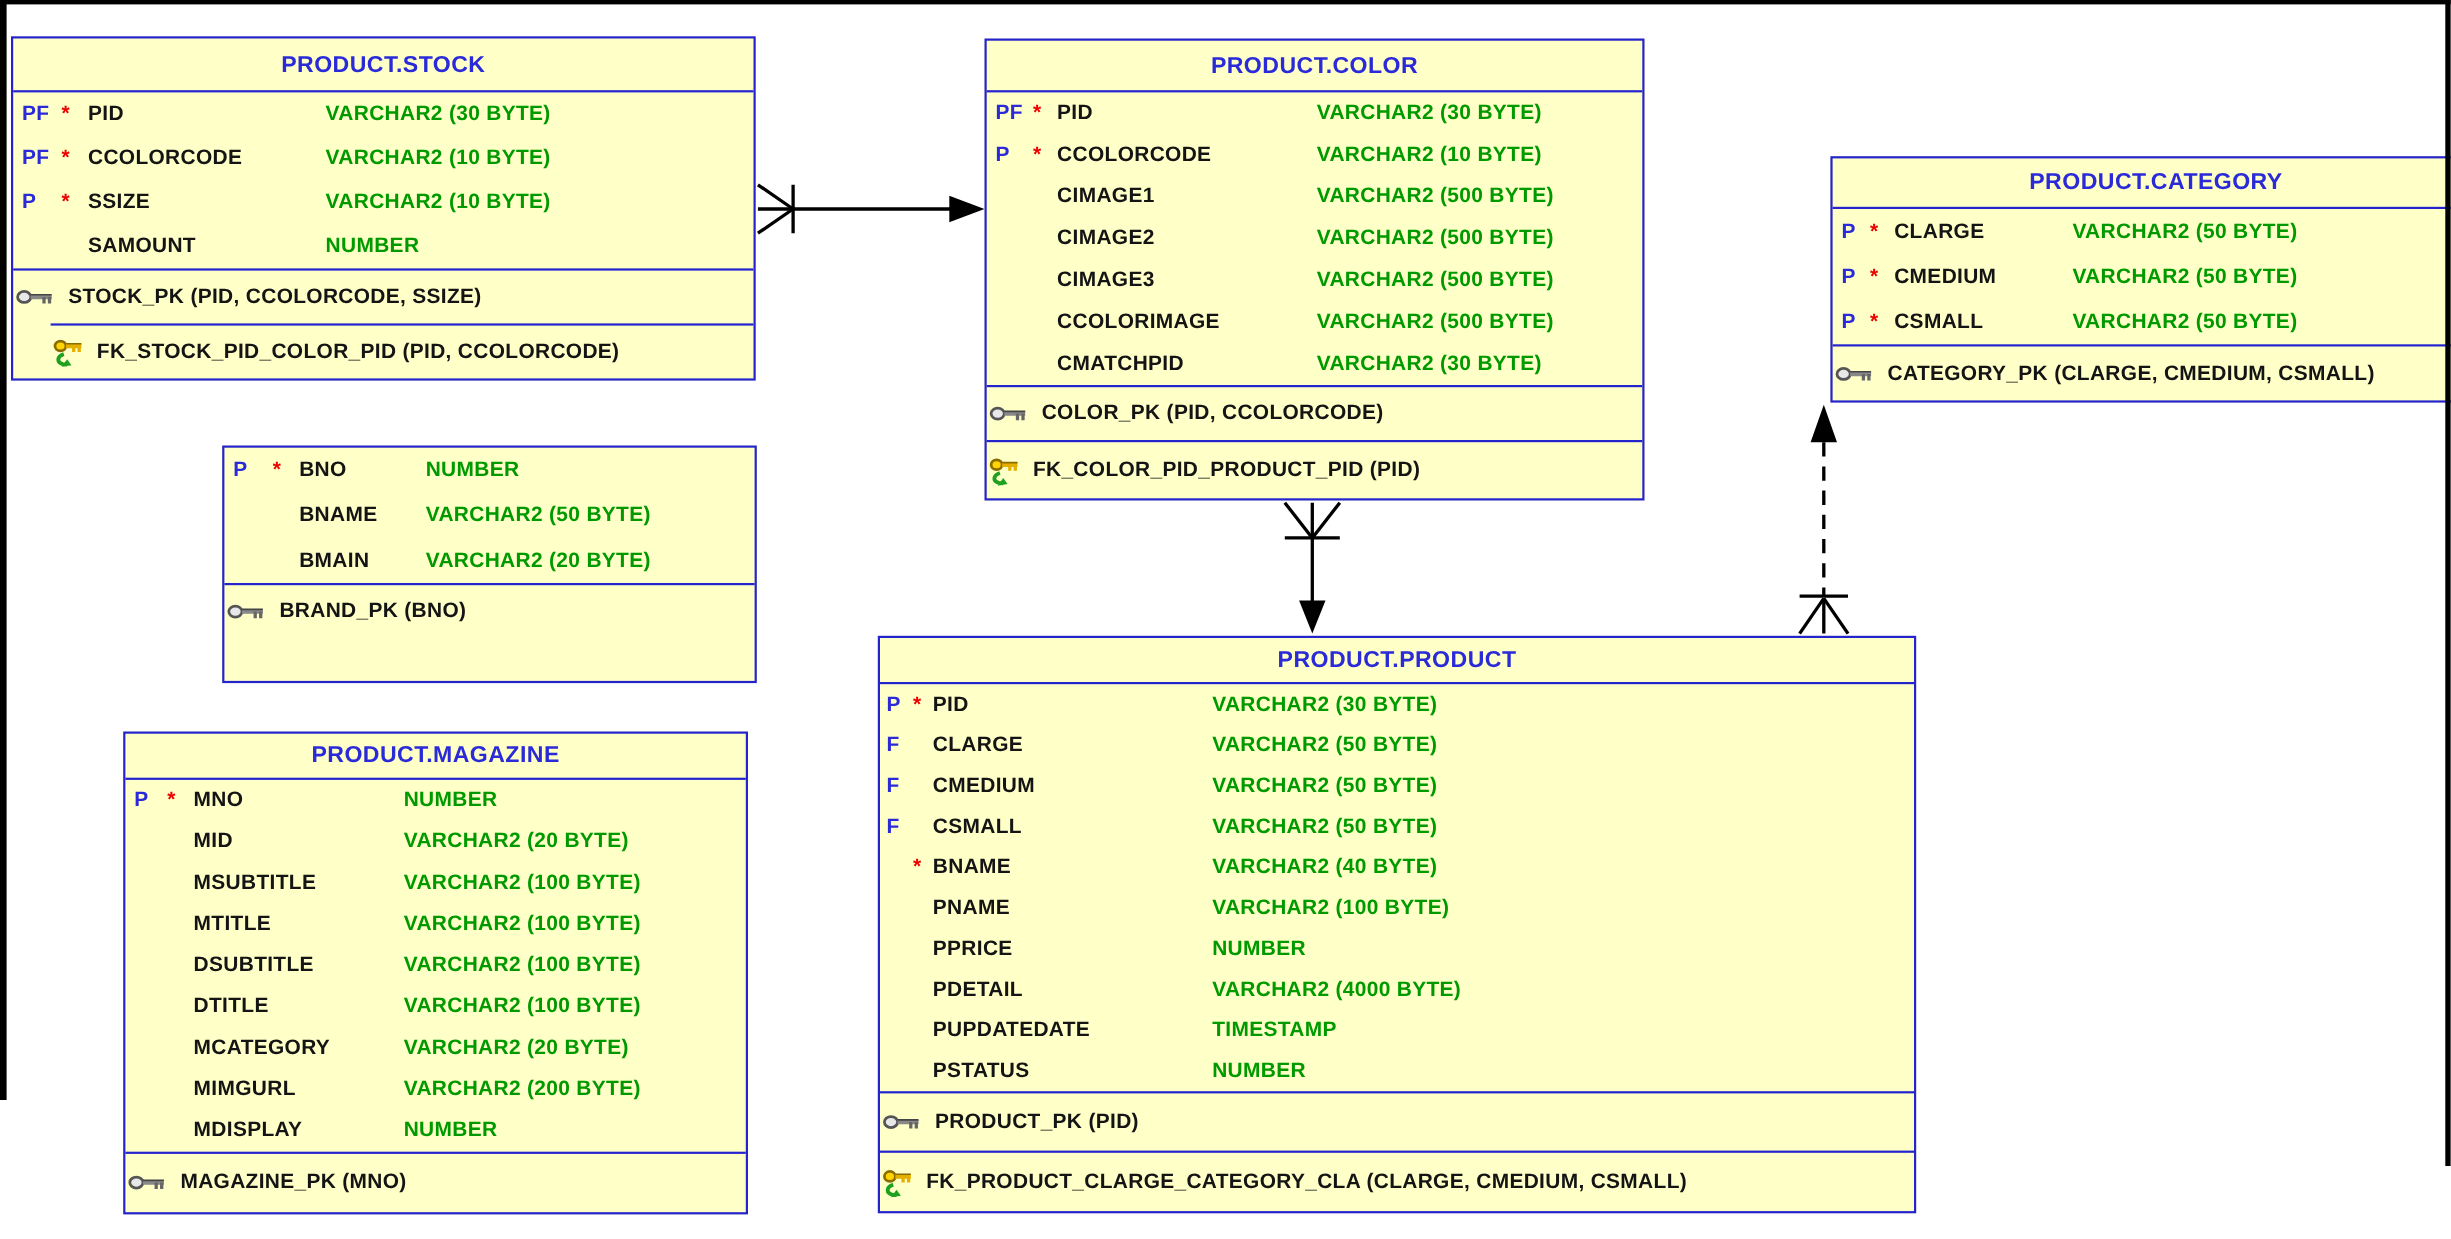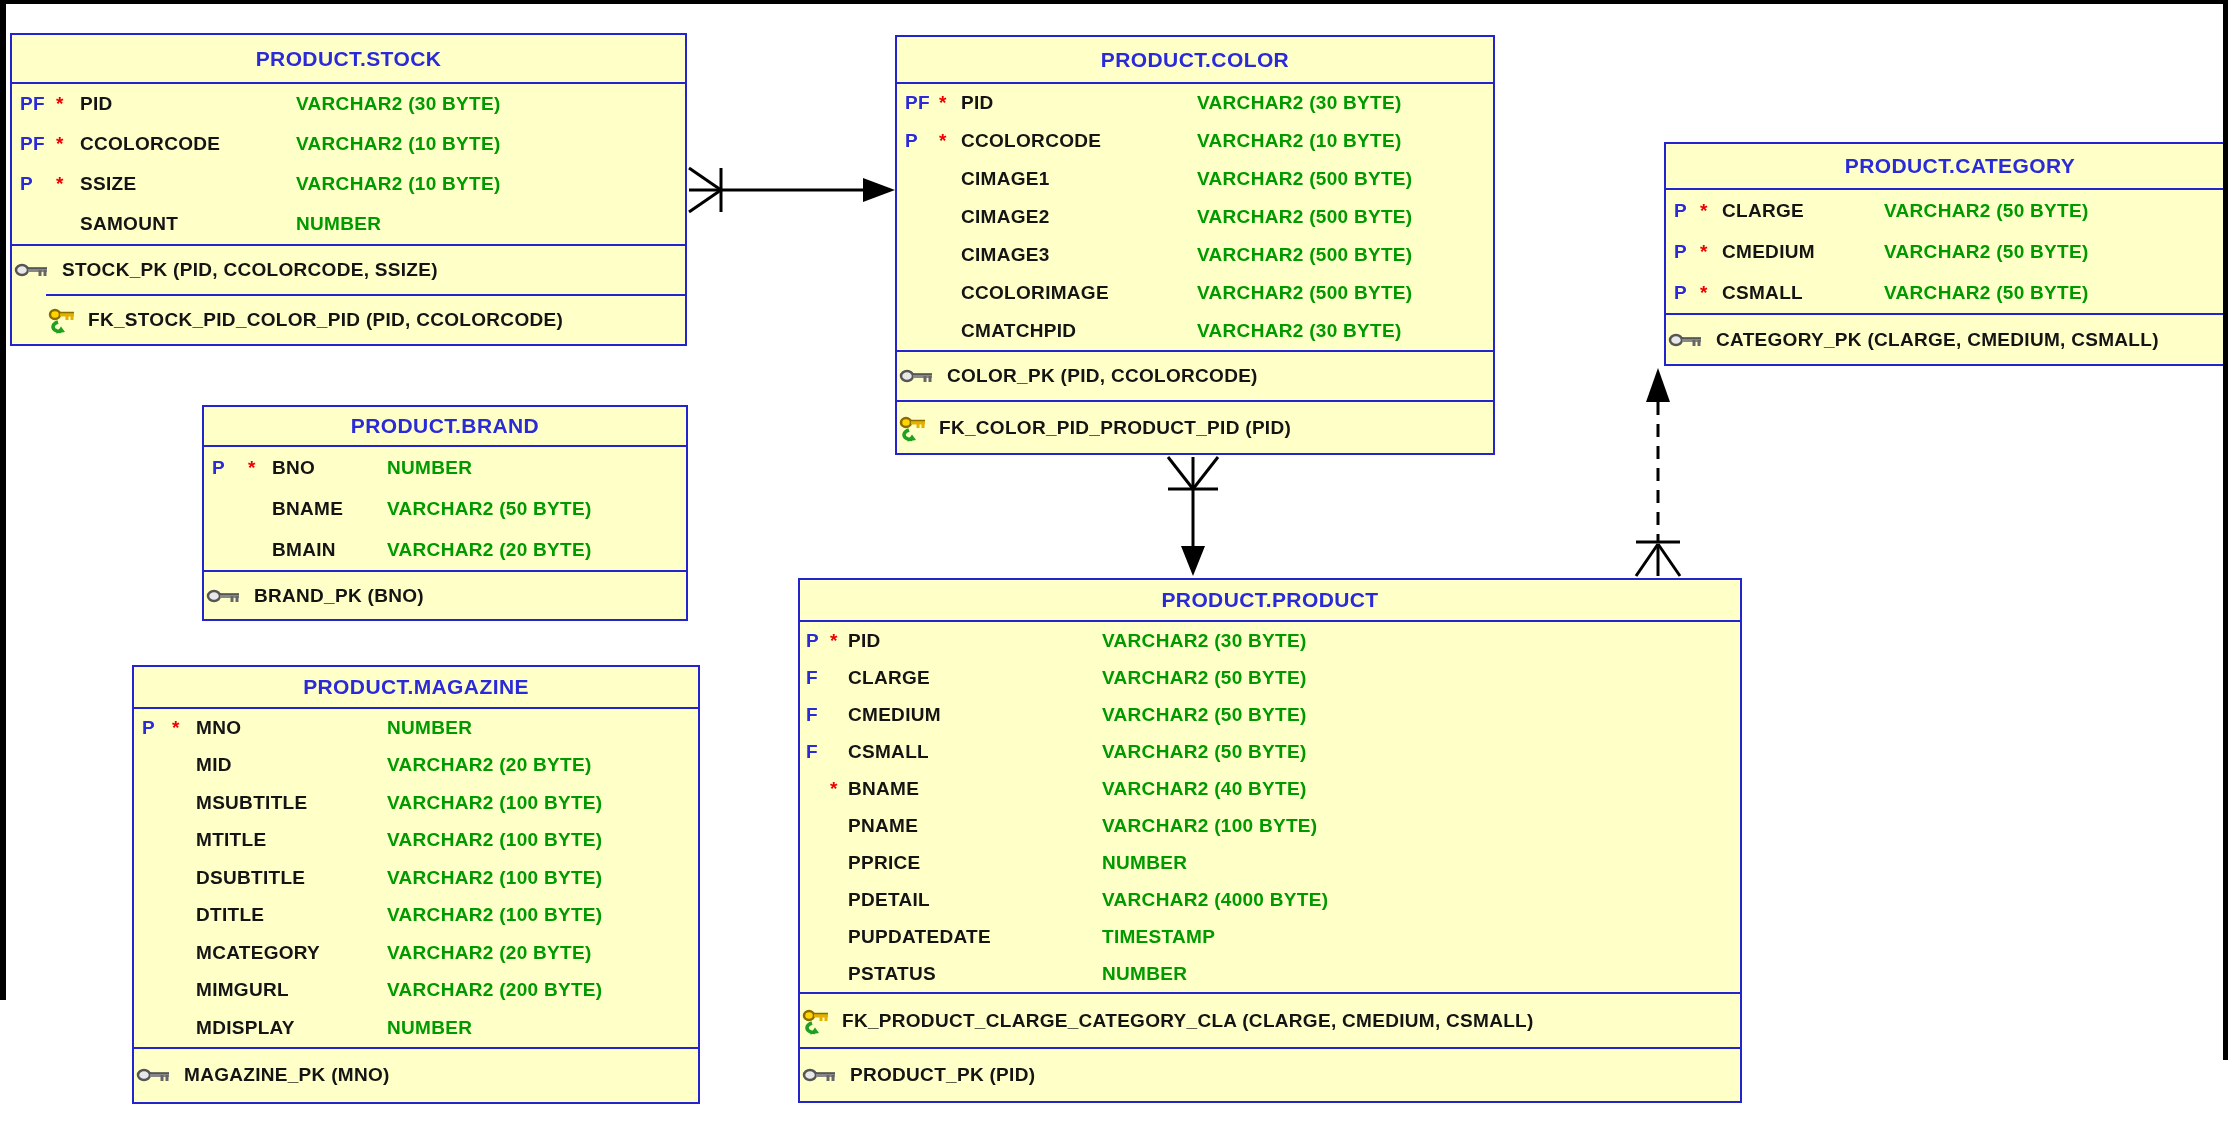--- a/index.html
+++ b/index.html
@@ -199,21 +199,20 @@
           <ellipse cx="8" cy="11" rx="6" ry="5" fill="#e8e8e8" stroke="#555" stroke-width="2.5"></ellipse>
           <line x1="14" y1="11" x2="33" y2="11" stroke="#888" stroke-width="4"></line>
           <line x1="14" y1="9" x2="33" y2="9" stroke="#444" stroke-width="1.5"></line>
           <line x1="26" y1="11" x2="26" y2="17" stroke="#666" stroke-width="3"></line>
           <line x1="31" y1="11" x2="31" y2="17" stroke="#666" stroke-width="3"></line>
         </svg>
         <span>CATEGORY_PK (CLARGE, CMEDIUM, CSMALL)</span>
       </div>
     </div>
     <div class="entity" style="left: 202px; top: 405px; width: 486px; height: 216px;">
-      <div class="entity-title" style="height: 40px;">PRODUCT.BRAND</div>
       <div class="attr-row" style="height: 41px; padding-left: 8px;">
         <span class="mk-letters" style="width: 36px;">P</span>
         <span class="mk-star" style="width: 24px;">*</span>
         <span class="attr-name" style="width: 115px;">BNO</span>
         <span class="attr-type">NUMBER</span>
       </div>
       <div class="attr-row" style="height: 41px; padding-left: 8px;">
         <span class="mk-letters" style="width: 36px;"></span>
         <span class="mk-star" style="width: 24px;"></span>
         <span class="attr-name" style="width: 115px;">BNAME</span>
@@ -229,21 +228,21 @@
         <svg class="key-icon" width="36" height="22" viewBox="0 0 36 22">
           <ellipse cx="8" cy="11" rx="6" ry="5" fill="#e8e8e8" stroke="#555" stroke-width="2.5"></ellipse>
           <line x1="14" y1="11" x2="33" y2="11" stroke="#888" stroke-width="4"></line>
           <line x1="14" y1="9" x2="33" y2="9" stroke="#444" stroke-width="1.5"></line>
           <line x1="26" y1="11" x2="26" y2="17" stroke="#666" stroke-width="3"></line>
           <line x1="31" y1="11" x2="31" y2="17" stroke="#666" stroke-width="3"></line>
         </svg>
         <span>BRAND_PK (BNO)</span>
       </div>
     </div>
-    <div class="entity" style="left: 132px; top: 665px; width: 568px; height: 438.5px;">
+    <div class="entity" style="left: 112px; top: 665px; width: 568px; height: 438.5px;">
       <div class="entity-title" style="height: 42px;">PRODUCT.MAGAZINE</div>
       <div class="attr-row" style="height: 37.5px; padding-left: 8px;">
         <span class="mk-letters" style="width: 30px;">P</span>
         <span class="mk-star" style="width: 24px;">*</span>
         <span class="attr-name" style="width: 191px;">MNO</span>
         <span class="attr-type">NUMBER</span>
       </div>
       <div class="attr-row" style="height: 37.5px; padding-left: 8px;">
         <span class="mk-letters" style="width: 30px;"></span>
         <span class="mk-star" style="width: 24px;"></span>
@@ -357,42 +356,42 @@
         <span class="mk-letters" style="width: 24px;"></span>
         <span class="mk-star" style="width: 18px;"></span>
         <span class="attr-name" style="width: 254px;">PUPDATEDATE</span>
         <span class="attr-type">TIMESTAMP</span>
       </div>
       <div class="attr-row" style="height: 37px; padding-left: 6px;">
         <span class="mk-letters" style="width: 24px;"></span>
         <span class="mk-star" style="width: 18px;"></span>
         <span class="attr-name" style="width: 254px;">PSTATUS</span>
         <span class="attr-type">NUMBER</span>
+      </div>
+      <div class="key-row" style="height: 54px;">
+        <svg class="key-icon" width="36" height="22" viewBox="0 0 36 22">
+          <ellipse cx="8" cy="11" rx="6" ry="5" fill="#e8e8e8" stroke="#555" stroke-width="2.5"></ellipse>
+          <line x1="14" y1="11" x2="33" y2="11" stroke="#888" stroke-width="4"></line>
+          <line x1="14" y1="9" x2="33" y2="9" stroke="#444" stroke-width="1.5"></line>
+          <line x1="26" y1="11" x2="26" y2="17" stroke="#666" stroke-width="3"></line>
+          <line x1="31" y1="11" x2="31" y2="17" stroke="#666" stroke-width="3"></line>
+        </svg>
+        <span>PRODUCT_PK (PID)</span>
       </div>
       <div class="key-row" style="height: 55px;">
         <svg class="key-icon" width="28" height="28" viewBox="0 0 28 28">
           <ellipse cx="7" cy="8.5" rx="5" ry="4.5" fill="#ffd400" stroke="#8a6d00" stroke-width="2.5"></ellipse>
           <line x1="12" y1="8.5" x2="26" y2="8.5" stroke="#e3b000" stroke-width="4"></line>
           <line x1="12" y1="6.5" x2="26" y2="6.5" stroke="#8a6d00" stroke-width="1.5"></line>
           <line x1="19" y1="9" x2="19" y2="14" stroke="#e3b000" stroke-width="3"></line>
           <line x1="24" y1="9" x2="24" y2="14" stroke="#e3b000" stroke-width="3"></line>
           <path d="M10 16 C 4 18 3 23 9 25 L 13 25.5" fill="none" stroke="#1fa11f" stroke-width="3.5"></path>
           <polygon points="13,20.5 17,26 8,27.5" fill="#1fa11f"></polygon>
         </svg>
         <span>FK_PRODUCT_CLARGE_CATEGORY_CLA (CLARGE, CMEDIUM, CSMALL)</span>
-      </div>
-      <div class="key-row" style="height: 54px;">
-        <svg class="key-icon" width="36" height="22" viewBox="0 0 36 22">
-          <ellipse cx="8" cy="11" rx="6" ry="5" fill="#e8e8e8" stroke="#555" stroke-width="2.5"></ellipse>
-          <line x1="14" y1="11" x2="33" y2="11" stroke="#888" stroke-width="4"></line>
-          <line x1="14" y1="9" x2="33" y2="9" stroke="#444" stroke-width="1.5"></line>
-          <line x1="26" y1="11" x2="26" y2="17" stroke="#666" stroke-width="3"></line>
-          <line x1="31" y1="11" x2="31" y2="17" stroke="#666" stroke-width="3"></line>
-        </svg>
-        <span>PRODUCT_PK (PID)</span>
       </div>
     </div>
   </div>
 <div id="connectors">
     <div class="rel" style="left: 687px; top: 158px; width: 210px; height: 64px;"><svg width="210" height="64" viewBox="0 0 210 64">
         <line x1="2" y1="10" x2="34" y2="32"></line>
         <line x1="2" y1="54" x2="34" y2="32"></line>
         <line x1="2" y1="32" x2="34" y2="32"></line>
         <line x1="34" y1="10" x2="34" y2="54"></line>
         <line x1="34" y1="32" x2="178" y2="32"></line>

